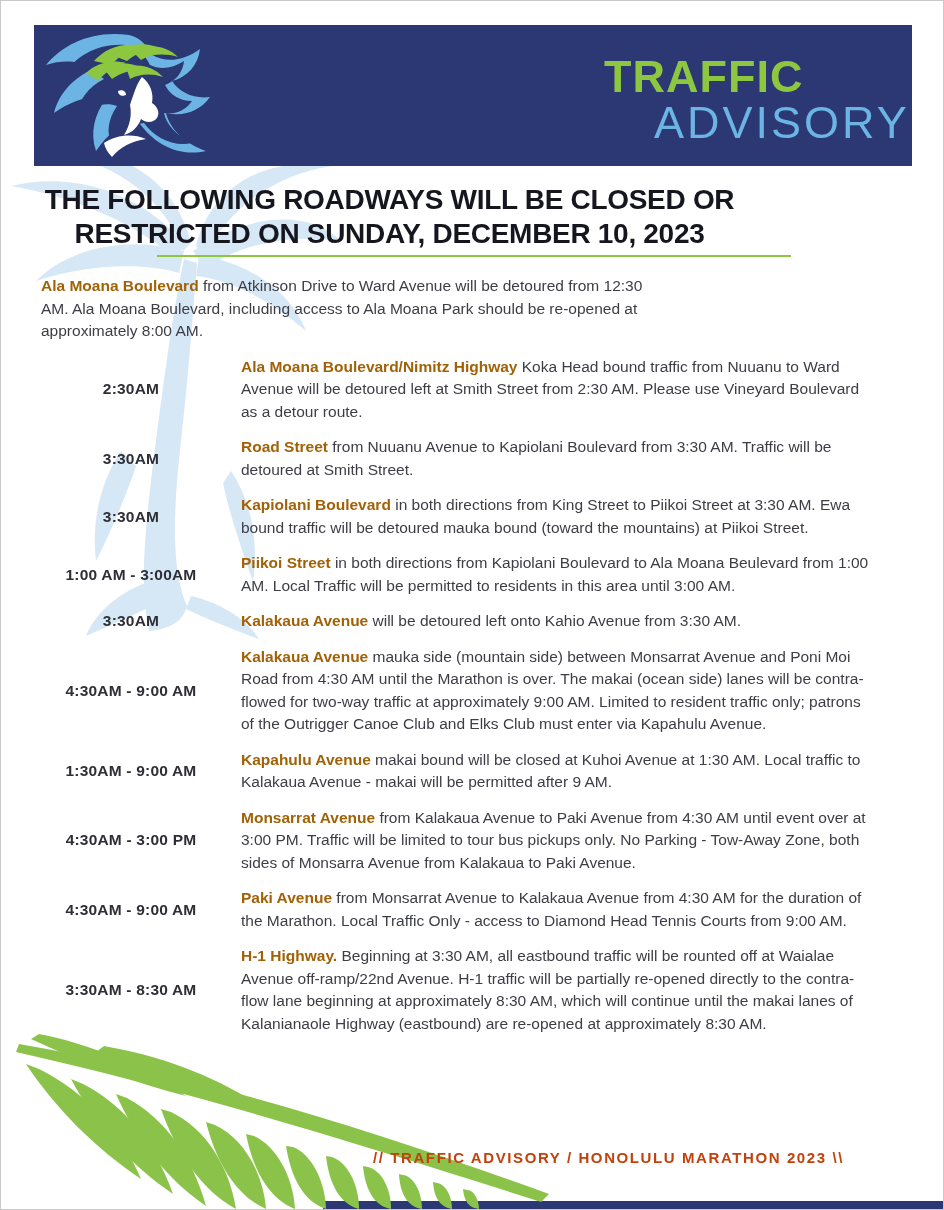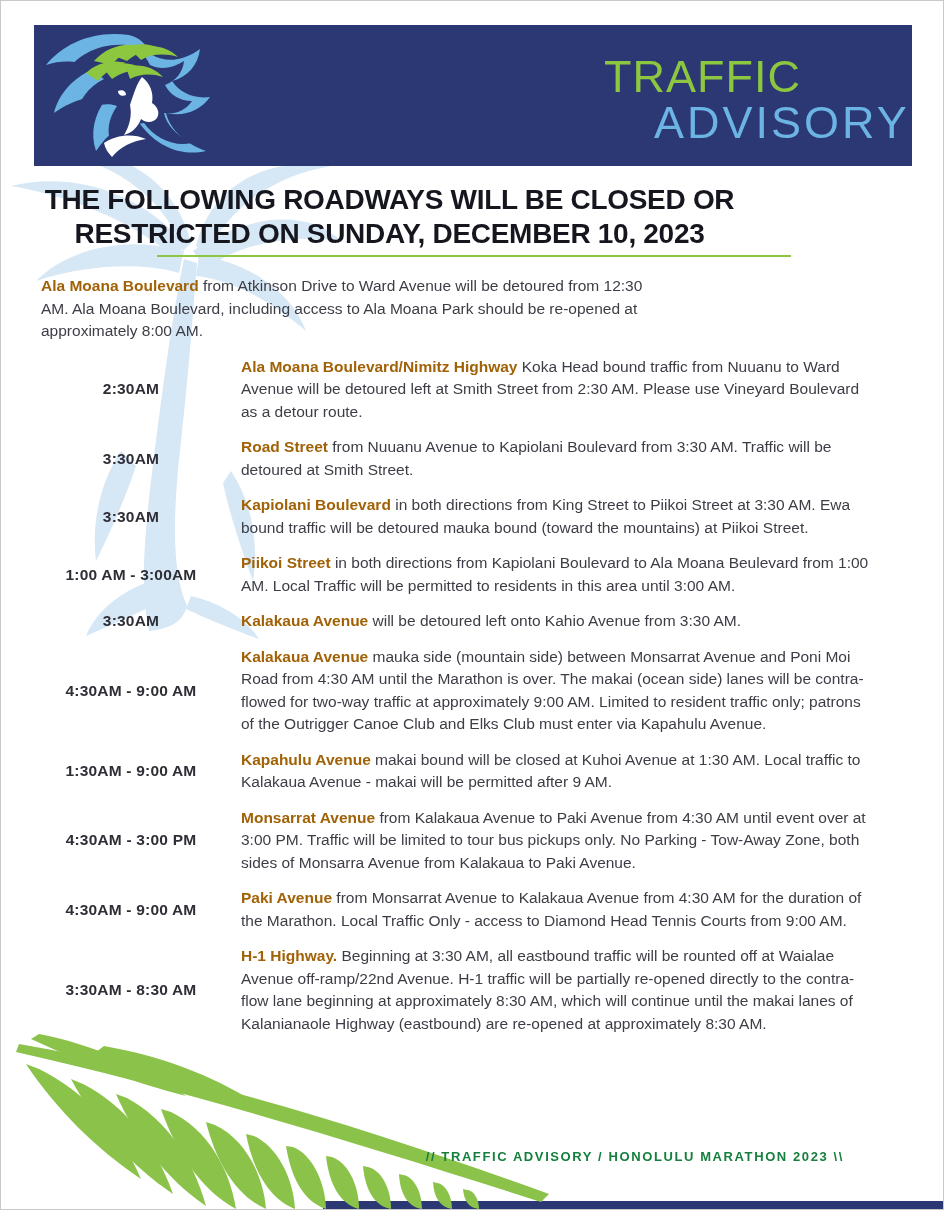--- a/index.html
+++ b/index.html
@@ -12,21 +12,21 @@
   .band{
     position:absolute;left:33px;top:24px;width:878px;height:141px;
     background:#2b3874;
   }
   .logo{position:absolute;left:0;top:0;width:215px;height:141px;}
   .brand{position:absolute;left:213px;top:30px;color:#ffffff;line-height:1;}
   .brand-line1{font-weight:bold;font-size:40px;letter-spacing:1px;}
   .brand-line2{font-weight:normal;font-size:40px;letter-spacing:2.5px;margin-top:3px;}
   .regmark{font-size:13px;vertical-align:14px;letter-spacing:0;}
   .advisory{position:absolute;left:570px;top:29px;line-height:1;}
-  .advisory-line1{color:#8dc63f;font-weight:normal;font-size:45px;letter-spacing:1px;}
+  .advisory-line1{color:#8dc63f;font-weight:bold;font-size:45px;letter-spacing:1px;}
   .advisory-line2{color:#6cb4e4;font-weight:normal;font-size:45px;letter-spacing:3px;margin-top:1px;margin-left:50px;}
   
   .title{
     position:absolute;left:0;top:182px;width:777px;text-align:center;
     color:#16161f;font-weight:bold;font-size:28px;line-height:34px;letter-spacing:-0.3px;
   }
   .rule{position:absolute;left:156px;top:254px;width:634px;height:2px;background:#8dc63f;}
   
   .list{position:absolute;left:40px;top:274px;width:868px;}
   .row{display:flex;align-items:center;margin-bottom:13px;}
@@ -36,21 +36,21 @@
     display:flex;flex-direction:column;align-items:center;
   }
   .clock{margin-bottom:6px;}
   .desc{
     margin:0;width:628px;color:#3d3d46;font-size:15.5px;line-height:22.5px;
   }
   .desc b{color:#a16207;}
   
   .footnote{
     position:absolute;top:1148px;right:99px;
-    color:#15803d;font-weight:bold;font-size:13px;letter-spacing:1.6px;
+    color:#c2410c;font-weight:bold;font-size:15px;letter-spacing:1.6px;
   }
   .footer-bar{position:absolute;left:322px;right:0;bottom:0;height:8px;background:#2b3874;}
   
   .palm-blue{position:absolute;left:0;top:150px;z-index:0;}
   .palm-green{position:absolute;left:0;bottom:0;z-index:1;}
   .band,.title,.rule,.list,.footnote{z-index:2;}
   .list,.title{position:absolute;}
 </style>
 </head>
 <body>

